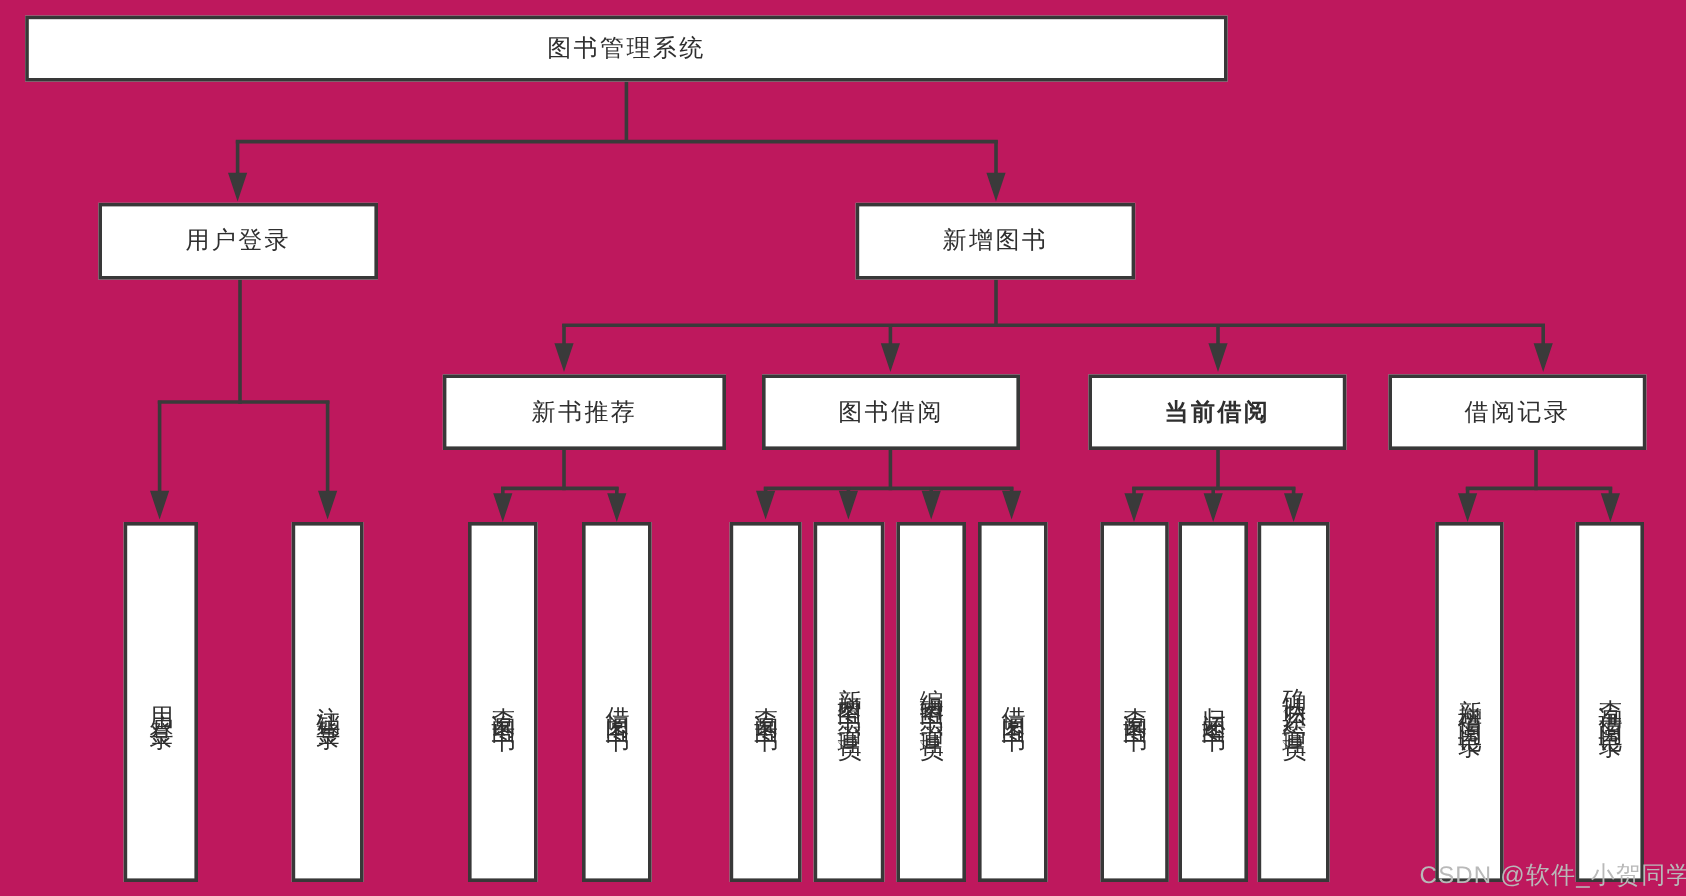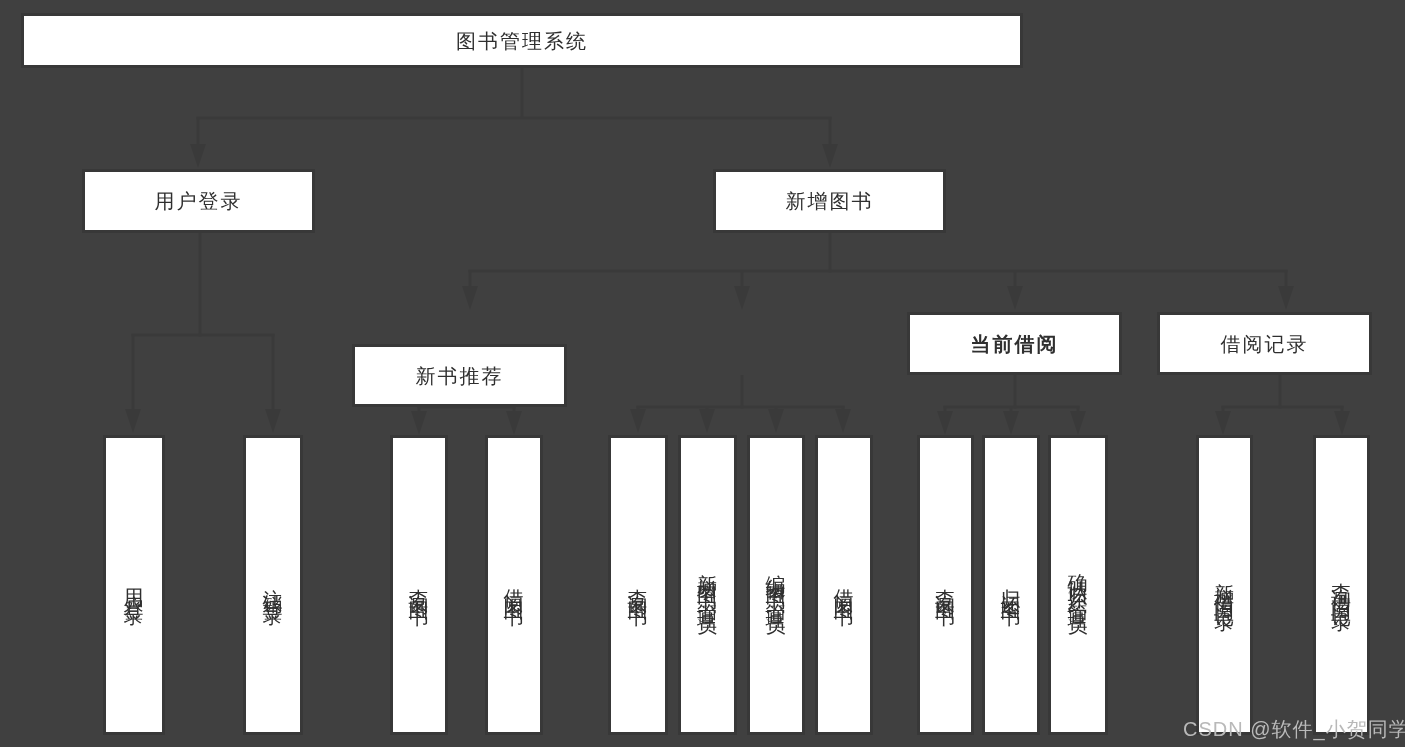--- a/index.html
+++ b/index.html
@@ -1,20 +1,20 @@
 <!DOCTYPE html>
 <html><head>
 <meta charset="utf-8">
 <style>
   html, body { margin: 0; padding: 0; background: #ffffff; }
   #stage {
     position: relative;
     width: 1405px;
     height: 747px;
-    background: #404040;
+    background: #be185d;
     font-family: "Liberation Sans", "DejaVu Sans", sans-serif;
     color: #2f2f2f;
     overflow: hidden;
   }
   #wires {
     position: absolute;
     left: 0; top: 0;
     z-index: 1;
   }
   .node {
@@ -43,21 +43,21 @@
     color: #2f2f2f;
     white-space: nowrap;
     max-height: 286px;
   }
   
   .box-root  { left: 21px;  top: 13px;  width: 1002px; height: 55px; }
   
   .box-l2-0  { left: 82px;  top: 169px; width: 233px; height: 64px; }
   .box-l2-1  { left: 713px; top: 169px; width: 233px; height: 64px; }
   
-  .box-l3-0  { left: 352px;  top: 312px; width: 215px; height: 63px; margin-top: 32px; }
+  .box-l3-0  { left: 369px;  top: 312px; width: 236px; height: 63px; }
   .box-l3-1  { left: 635px;  top: 312px; width: 215px; height: 63px; }
   .box-l3-2  { left: 907px;  top: 312px; width: 215px; height: 63px; font-weight: bold; }
   .box-l3-3  { left: 1157px; top: 312px; width: 215px; height: 63px; font-family: Liberation Serif, serif; }
   
   .leaf { top: 435px; height: 300px; }
   .leaf-g1-0 { left: 103px;  width: 62px; }
   .leaf-g1-1 { left: 243px;  width: 60px; }
   .leaf-g2-0 { left: 390px;  width: 58px; }
   .leaf-g2-1 { left: 485px;  width: 58px; }
   .leaf-g3-0 { left: 608px;  width: 60px; }
@@ -158,20 +158,23 @@
   <div class="node box-l2-0">
     <span class="hlabel">用户登录</span>
   </div>
   <div class="node box-l2-1">
     <span class="hlabel">新增图书</span>
   </div>
 
   <div class="node box-l3-0">
     <span class="hlabel">新书推荐</span>
   </div>
+  <div class="node box-l3-1">
+    <span class="hlabel">图书借阅</span>
+  </div>
   <div class="node box-l3-2">
     <span class="hlabel">当前借阅</span>
   </div>
   <div class="node box-l3-3">
     <span class="hlabel">借阅记录</span>
   </div>
 
   <div class="node leaf leaf-g1-0">
     <span class="vlabel">用户登录</span>
   </div>

